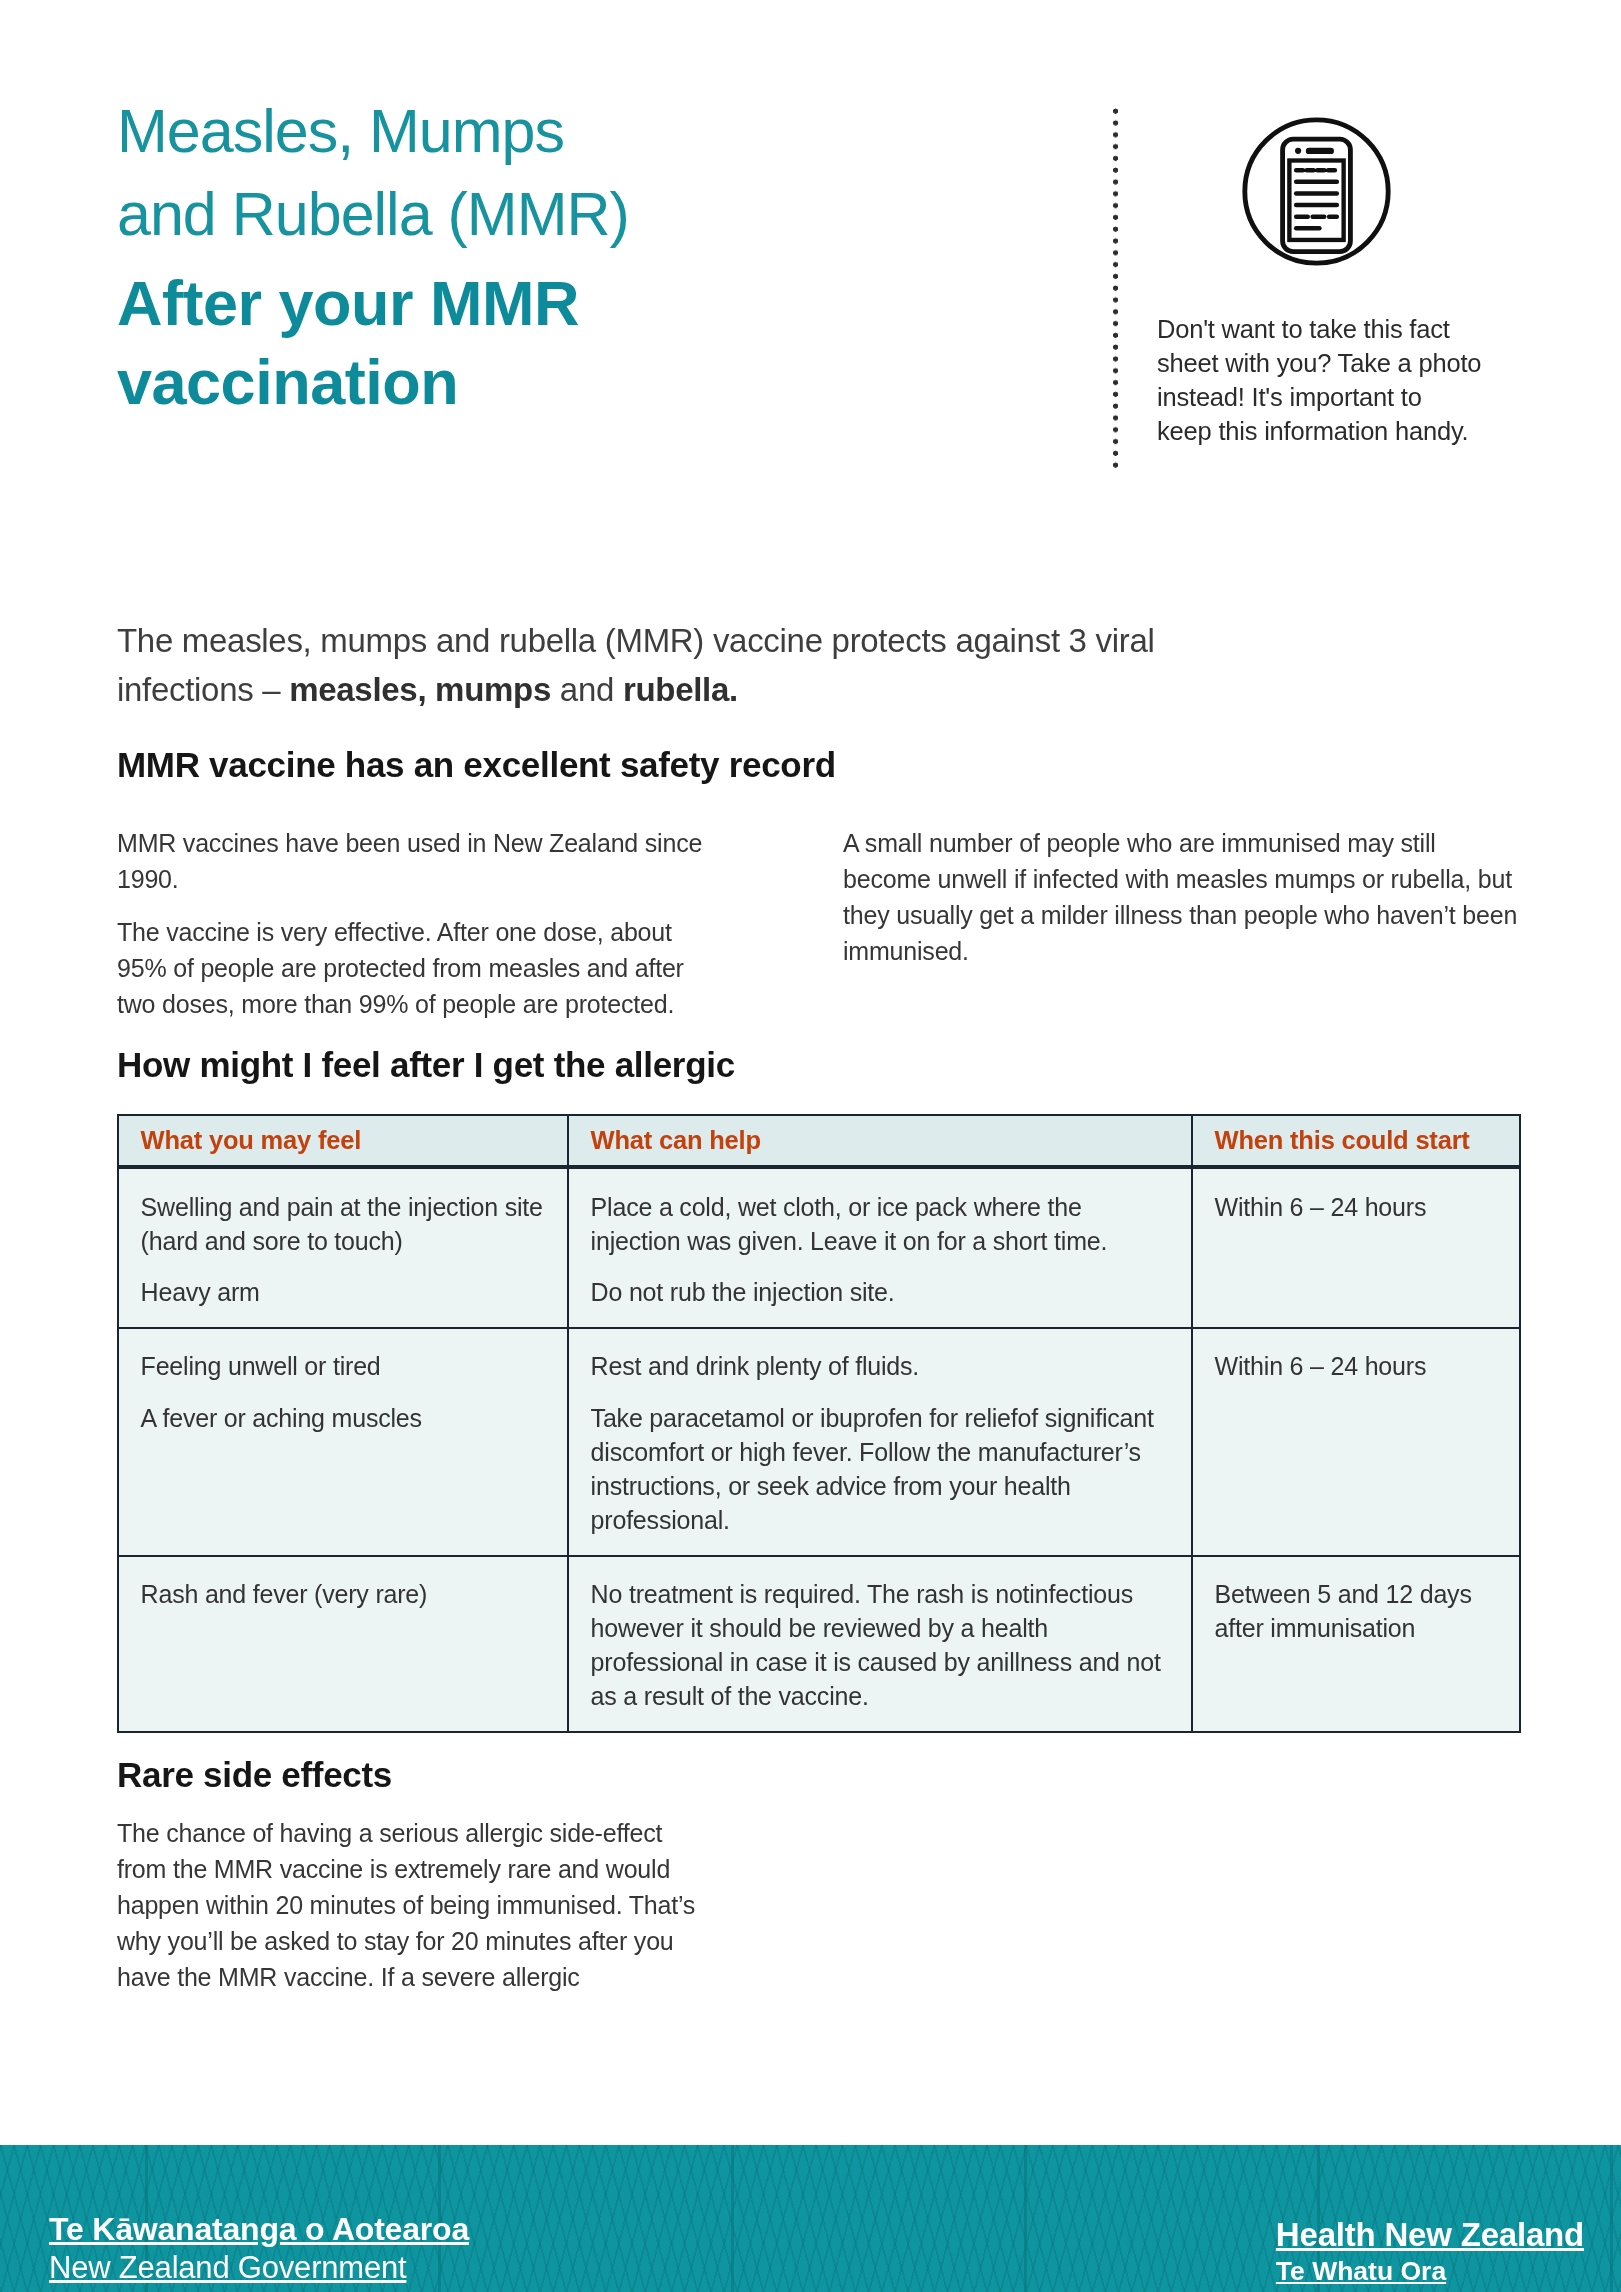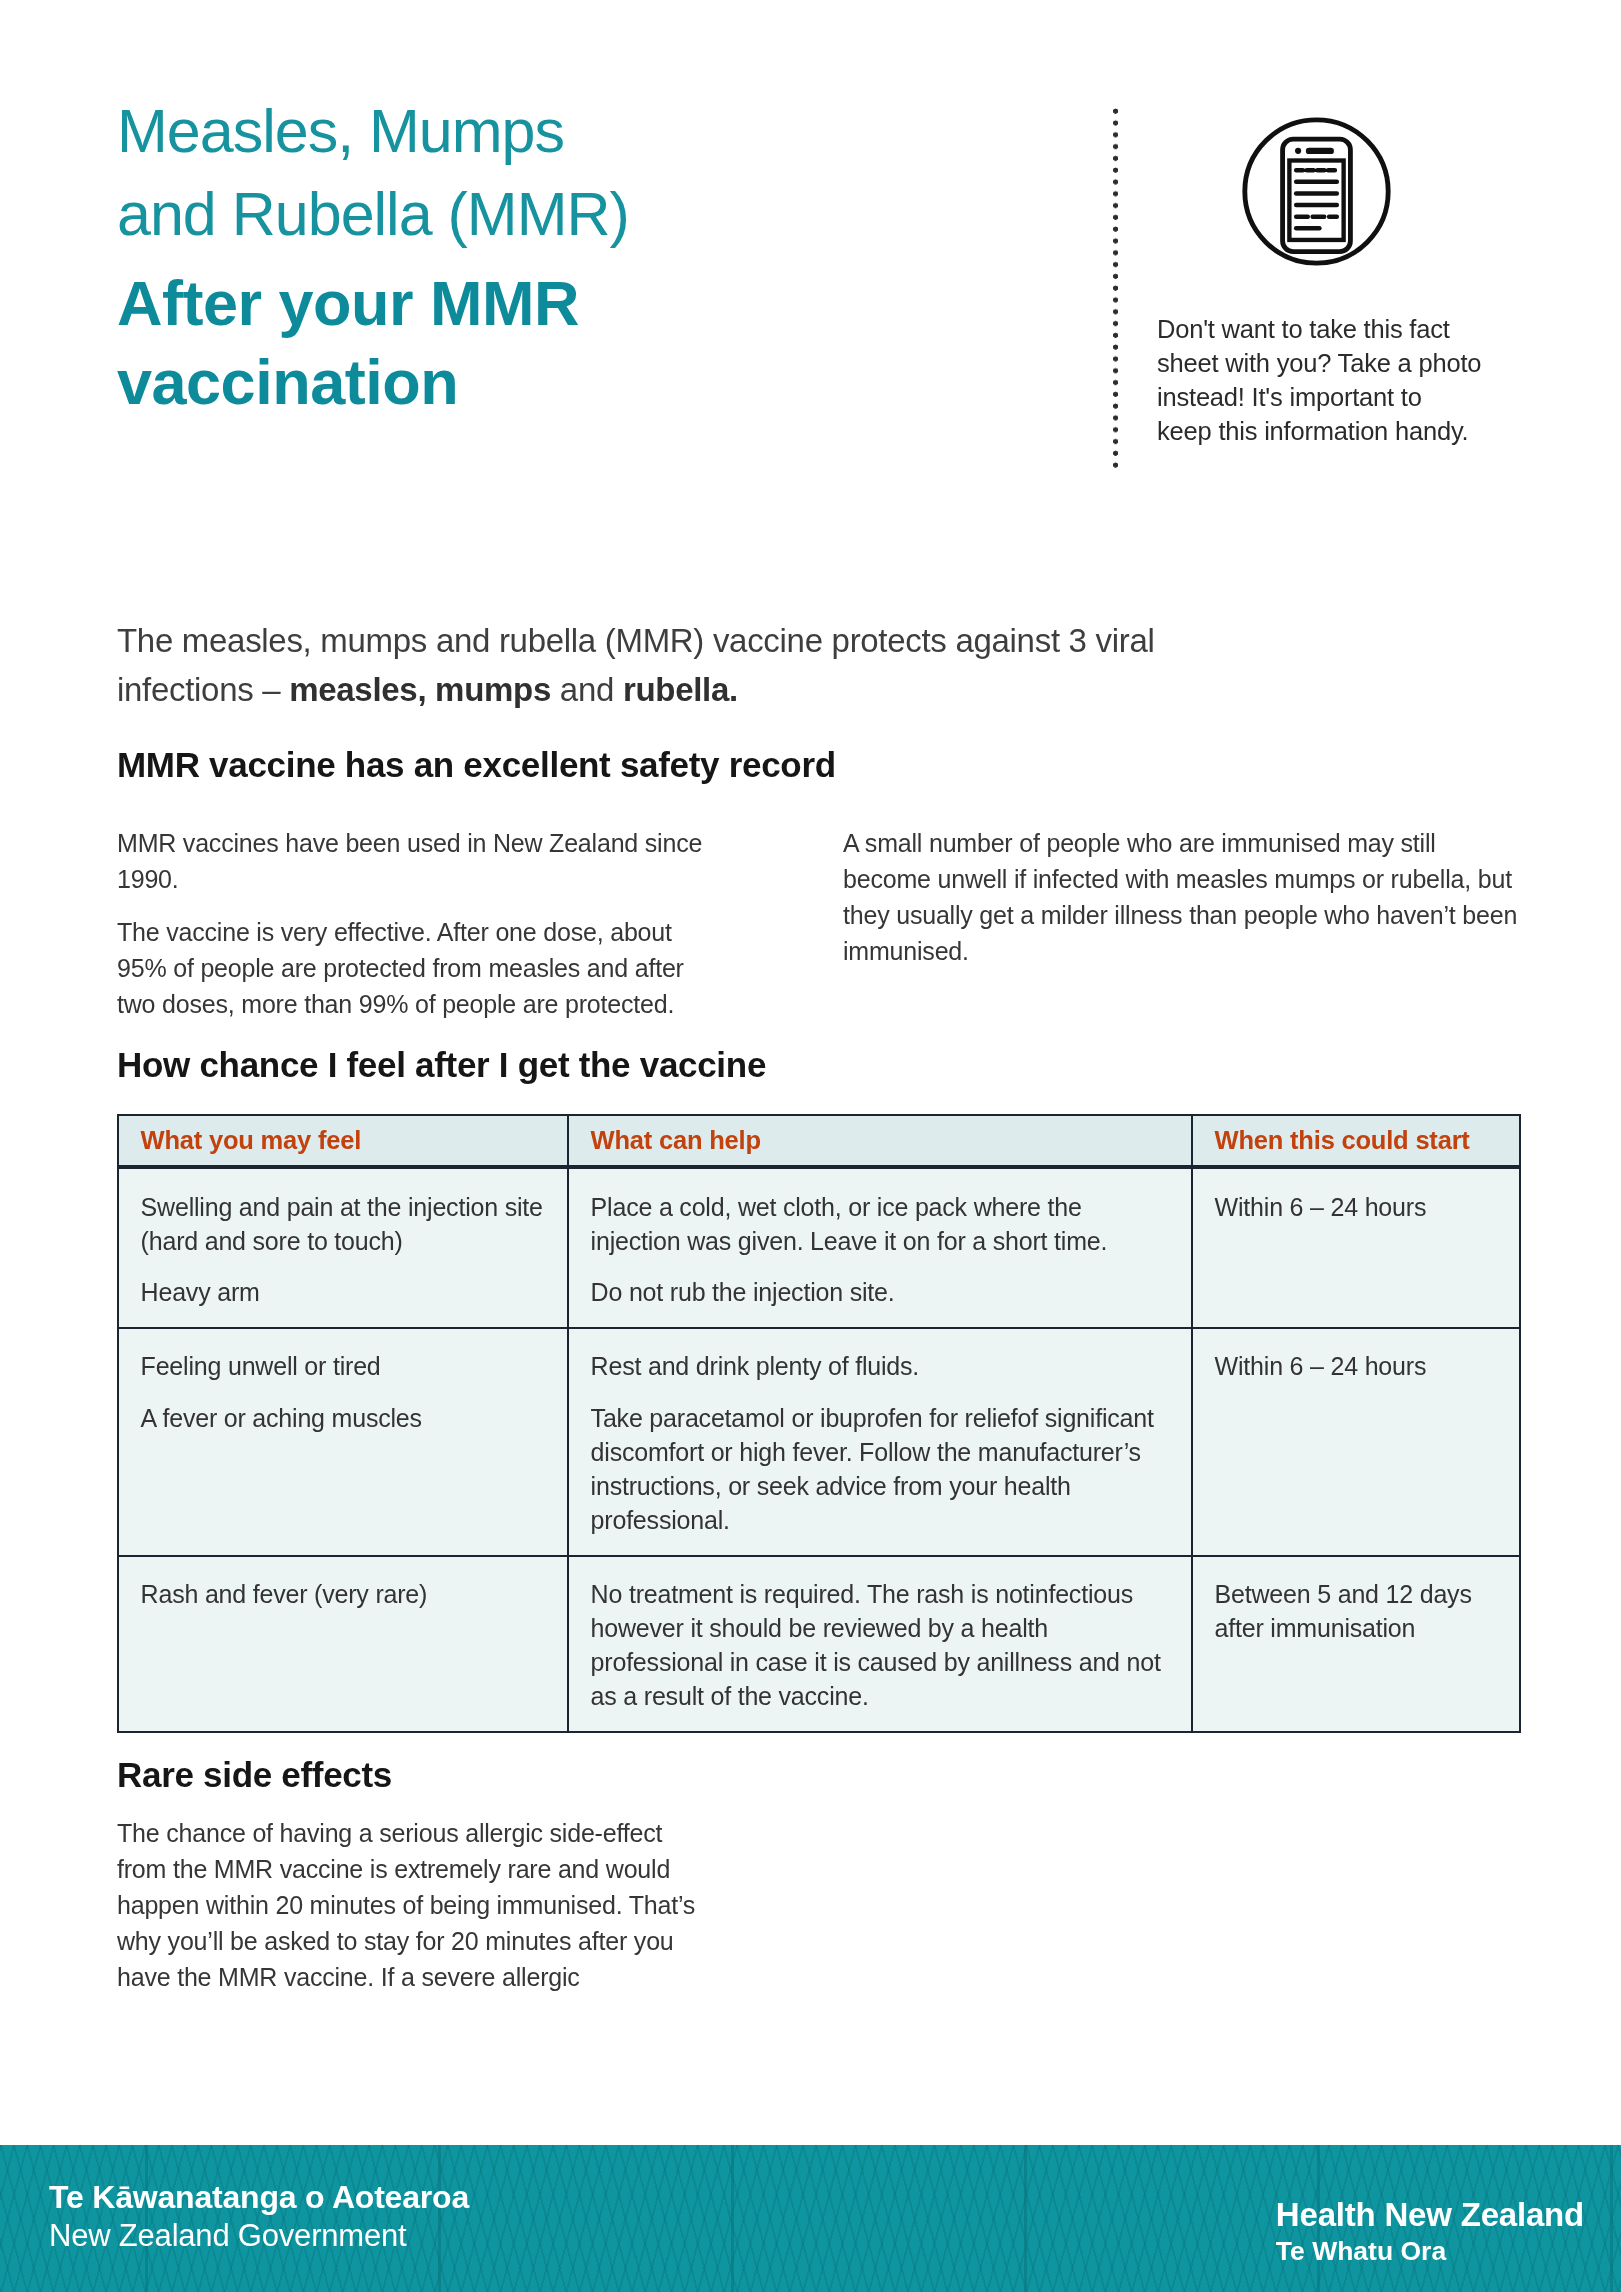--- a/index.html
+++ b/index.html
@@ -101,22 +101,23 @@
   .effects-table tbody tr:nth-child(3){height:174px;}
   
   .footer{
     position:absolute;left:0;top:2145px;width:1621px;height:148px;
     background-color:var(--footer-teal);
     background-image:
       repeating-linear-gradient(75deg,var(--footer-line) 0 2px,transparent 2px 12.7px),
       repeating-linear-gradient(105deg,var(--footer-line) 0 2px,transparent 2px 12.7px),
       repeating-linear-gradient(90deg,transparent 0 145px,rgba(7,110,120,.45) 145px 148px,transparent 148px 293px);
     color:#ffffff;
-    display:flex;align-items:center;justify-content:space-between;
+    display:flex;align-items:flex-end;justify-content:space-between;
     padding:0 37px 5.9px 49px;
+    text-decoration:underline;
   }
   .footer-left-title{font-size:32px;font-weight:700;line-height:40px;letter-spacing:-0.2px;}
   .footer-left-sub{font-size:31px;font-weight:400;line-height:38px;letter-spacing:-0.2px;}
   .footer-right-title{font-size:33px;font-weight:700;line-height:40px;letter-spacing:-0.2px;margin-top:30px;}
   .footer-right-sub{font-size:26.5px;font-weight:700;line-height:32px;}
 </style>
 </head>
 <body>
 
 <div class="page">
@@ -159,21 +160,21 @@
   <div class="cols safety-cols">
     <div>
         <p>MMR vaccines have been used in New Zealand since 1990.</p>
         <p>The vaccine is very effective. After one dose, about 95% of people are protected from measles and after two doses, more than 99% of people are protected.</p>
       </div>
     <div>
         <p>A small number of people who are immunised may still become unwell if infected with measles mumps or rubella, but they usually get a milder illness than people who haven’t been immunised.</p>
       </div>
   </div>
 
-  <div class="section-heading how-heading">How chance I feel after I get the vaccine</div>
+  <div class="section-heading how-heading">How might I feel after I get the allergic</div>
   <table class="effects-table">
     <colgroup>
       <col style="width:450px">
       <col style="width:624px">
       <col style="width:328px">
     </colgroup>
     <thead>
       <tr>
           <th>What you may feel</th>
           <th>What can help</th>

